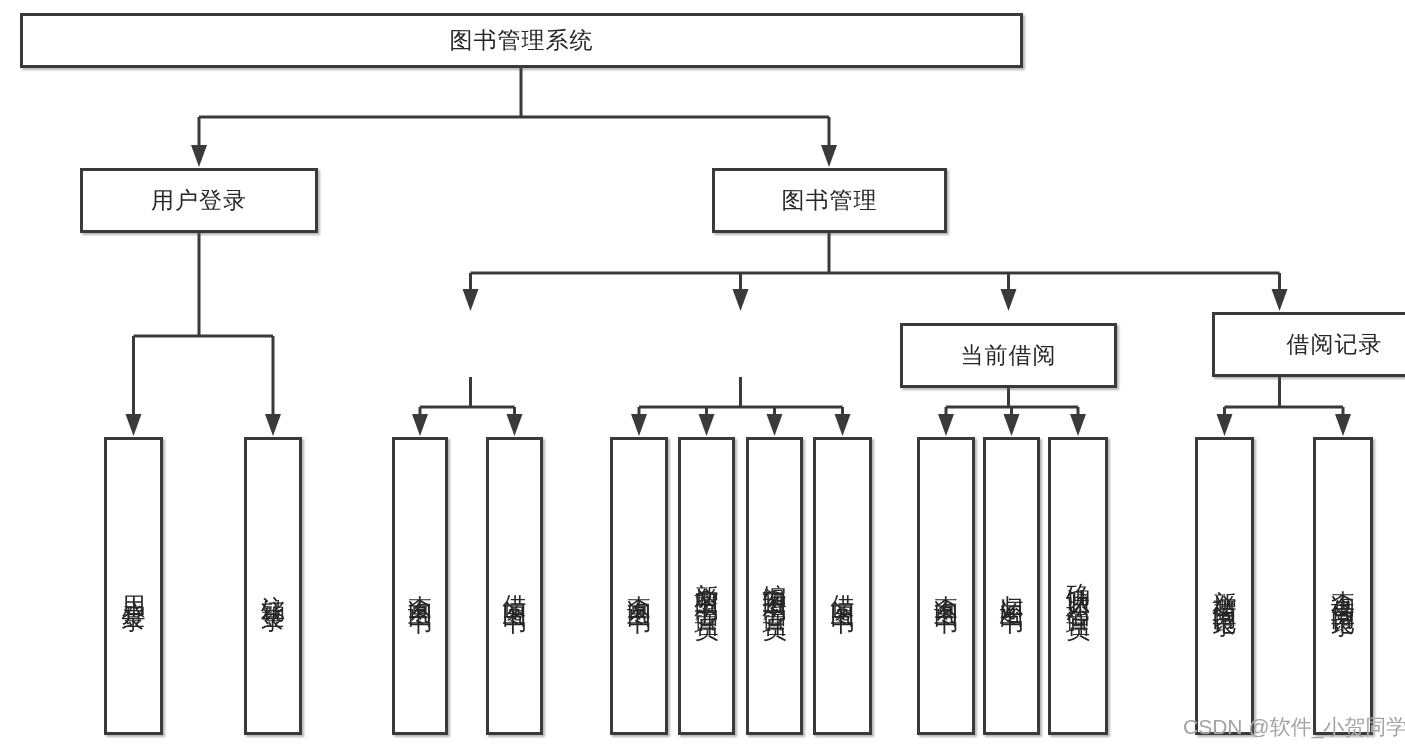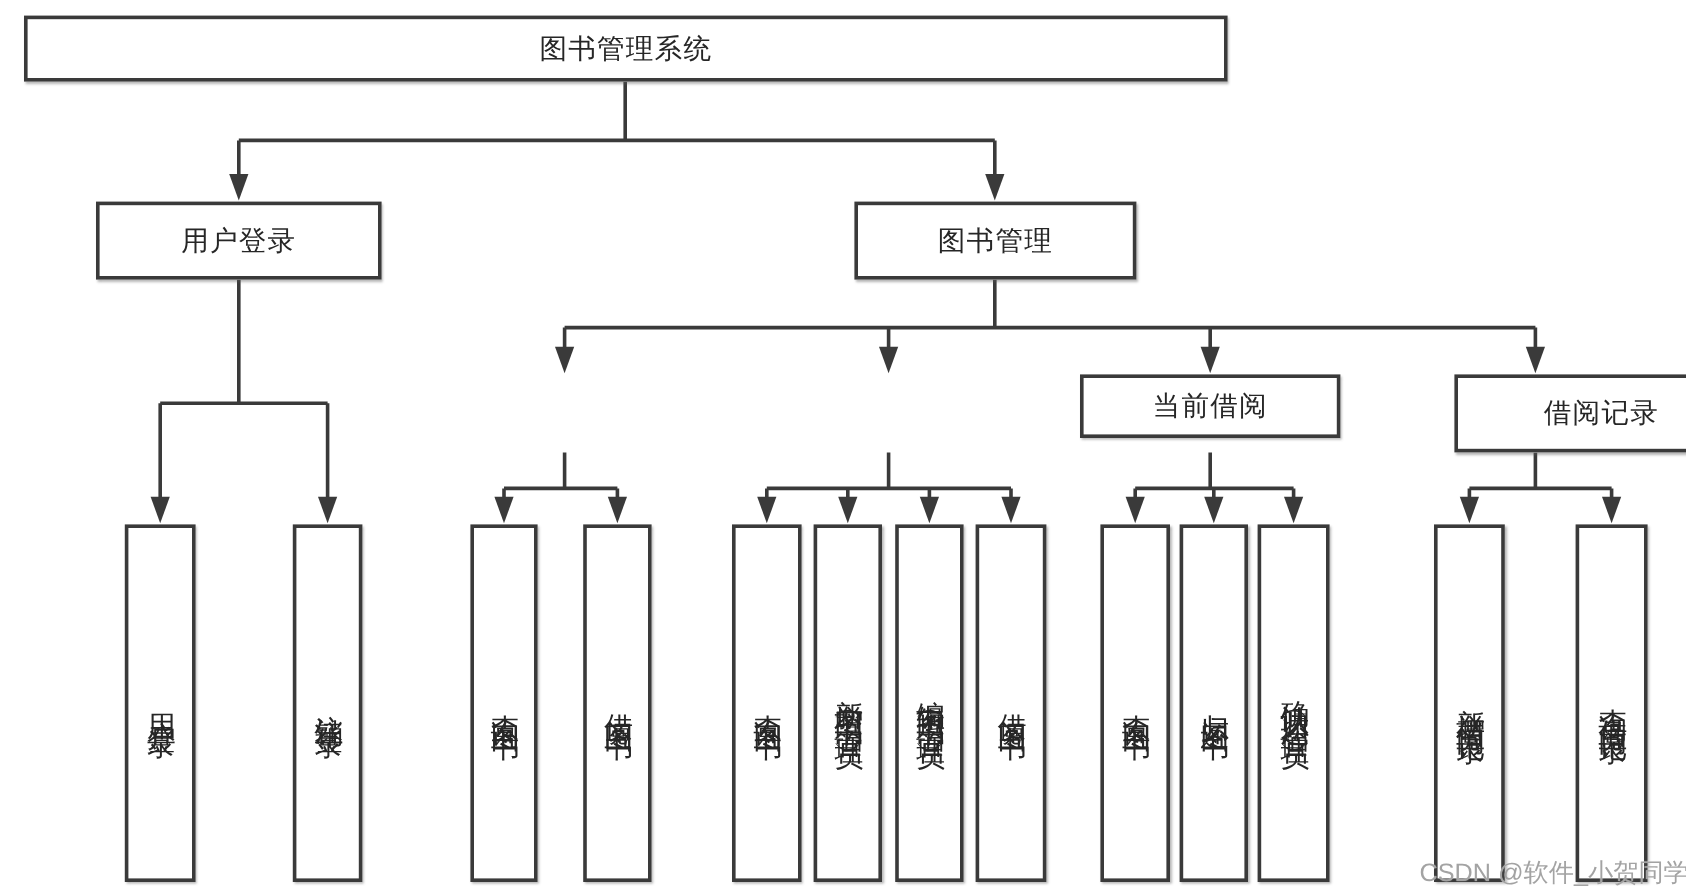--- a/index.html
+++ b/index.html
@@ -112,21 +112,21 @@
     <span>图书管理系统</span>
   </div>
 
   <div class="node hbox" style="left:80px;top:168px;width:238px;height:65px">
     <span>用户登录</span>
   </div>
   <div class="node hbox" style="left:712px;top:168px;width:235px;height:65px">
     <span>图书管理</span>
   </div>
 
-  <div class="node hbox" style="left:900px;top:312px;width:217px;height:53px">
+  <div class="node hbox" style="left:900px;top:323px;width:217px;height:65px">
     <span>当前借阅</span>
   </div>
   <div class="node hbox" style="left:1212px;top:312px;width:245px;height:65px">
     <span>借阅记录</span>
   </div>
 
   <div class="node vbox" style="left:104px;top:437px;width:59px;height:298px">
     <span>用户登录</span>
   </div>
   <div class="node vbox" style="left:244px;top:437px;width:58px;height:298px">

